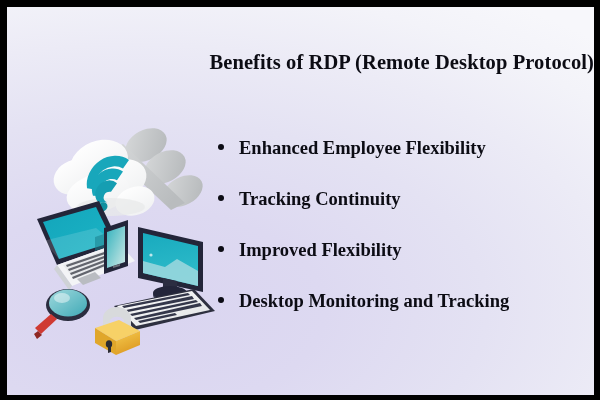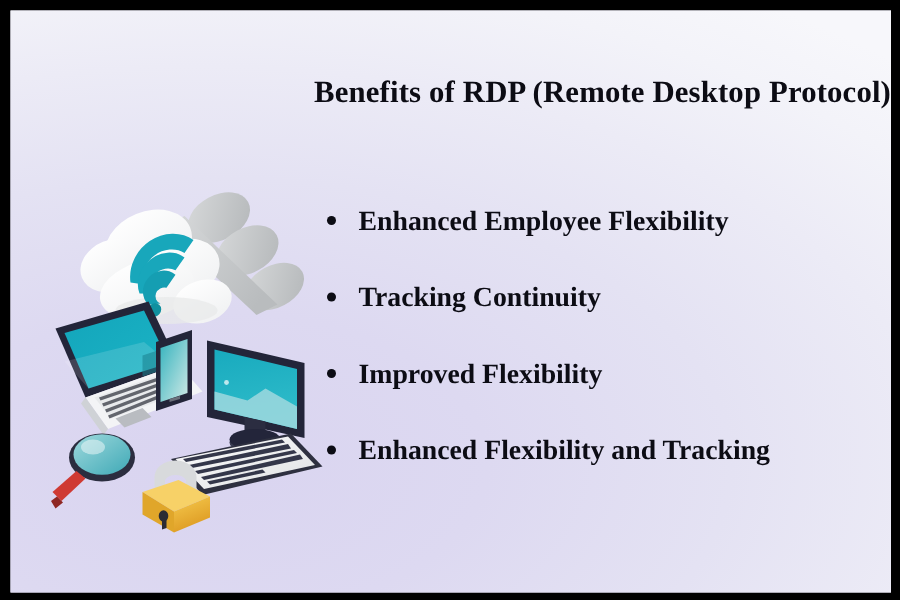--- a/index.html
+++ b/index.html
@@ -241,18 +241,18 @@
       <div class="bullet-row">
         <span class="bullet-dot"></span>
         <span>Tracking Continuity</span>
       </div>
       <div class="bullet-row">
         <span class="bullet-dot"></span>
         <span>Improved Flexibility</span>
       </div>
       <div class="bullet-row">
         <span class="bullet-dot"></span>
-        <span>Enhanced Flexibility and Tracking</span>
+        <span>Desktop Monitoring and Tracking</span>
       </div>
     </div>
 
   </div>
 </div>
 
 </body></html>

